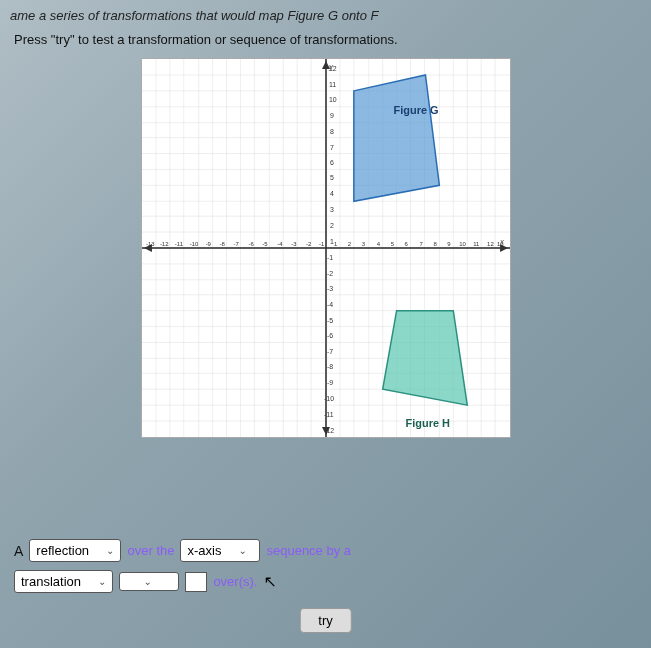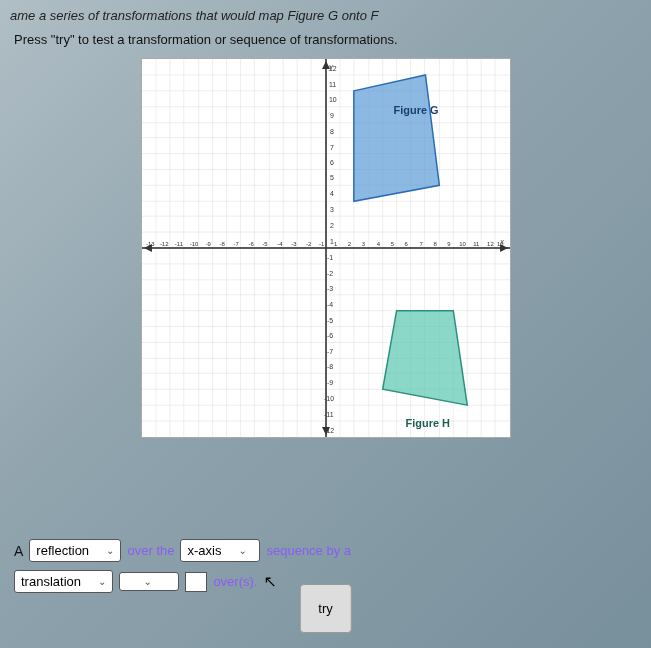--- a/index.html
+++ b/index.html
@@ -94,21 +94,21 @@
       display: inline-block;
     }
     .try-btn {
       position: absolute;
       bottom: 15px;
       left: 50%;
       transform: translateX(-50%);
       background: #ddd;
       border: 1px solid #999;
       border-radius: 4px;
-      padding: 16px 18px;
+      padding: 4px 18px;
       font-size: 13px;
       cursor: pointer;
     }
   </style>
 </head>
 <body>
 
 <div class="top-text">ame a series of transformations that would map Figure G onto F</div>
 <div class="press-text">Press "try" to test a transformation or sequence of transformations.</div>
 

